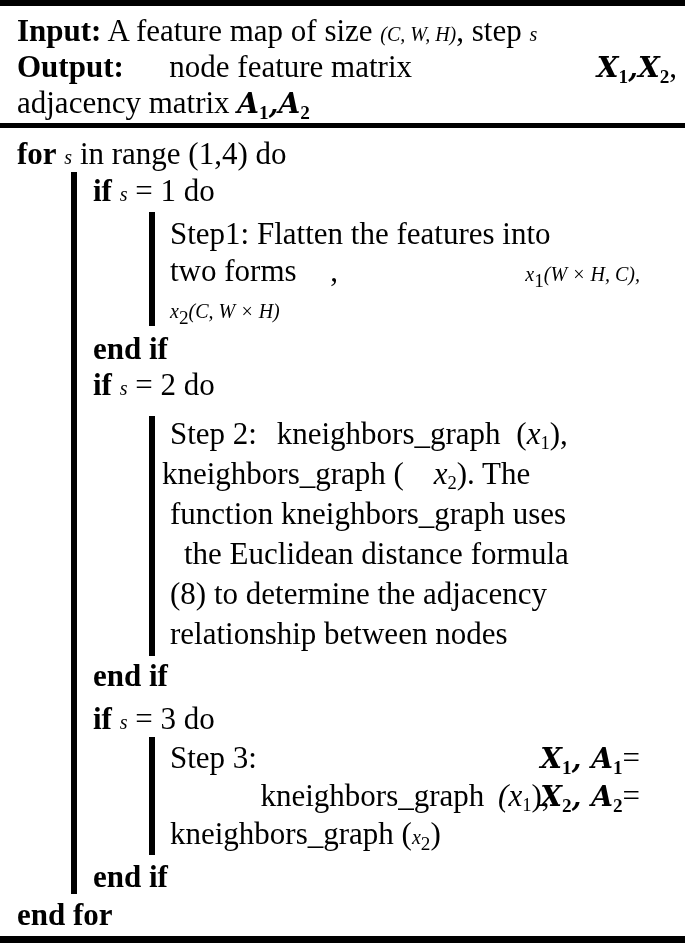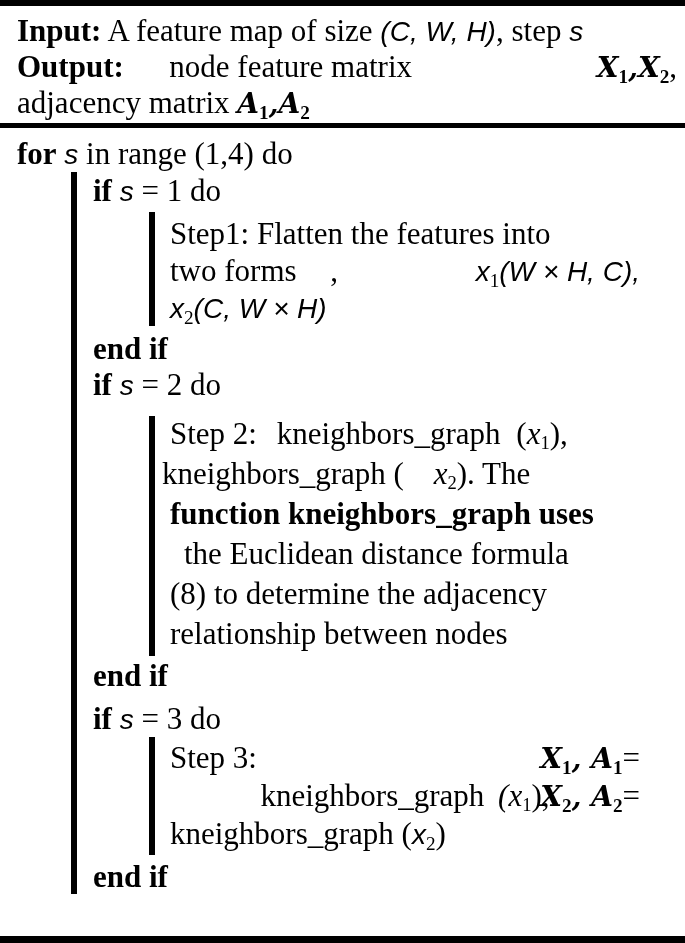--- a/index.html
+++ b/index.html
@@ -5,21 +5,21 @@
   html, body { margin: 0; padding: 0; background: #ffffff; }
   body { width: 685px; height: 943px; position: relative; overflow: hidden;
          font-family: "Liberation Serif", serif; color: #000; }
   .algo { position: absolute; left: 0; top: 0; width: 685px; height: 943px; }
   .rule { position: absolute; left: 0; width: 685px; background: #000; }
   .rule.top { top: 0; height: 6px; }
   .rule.mid { top: 123px; height: 5px; }
   .rule.bot { top: 936px; height: 7px; }
   .line { position: absolute; font-size: 31px; line-height: 38px; white-space: nowrap; }
   .b { font-weight: bold; }
-  .mi { font-family: Liberation Sans, sans-serif; font-style: italic; font-size: 28px; }
+  .mi { font-family: Liberation Serif, serif; font-style: italic; font-size: 20px; }
   .mb { font-family: "DejaVu Serif", serif; font-style: italic; font-weight: bold; font-size: 28px; }
   sub { font-size: 0.62em; vertical-align: -0.3em; line-height: 0; }
   .tsub { font-size: 0.6em; vertical-align: -0.25em; line-height: 0; font-style: normal; }
   .vbar { position: absolute; background: #000; width: 6px; }
   .gap { display: inline-block; }
 </style>
 </head>
 <body>
 
 <div class="algo">
@@ -84,21 +84,21 @@
   <div class="vbar" style="left:149px; top:416px; height:240px;"></div>
   <div class="line" style="left:170px; top:415px;">
     <span>Step 2:</span>
     <span class="gap" style="width:12px;"></span><span>kneighbors_graph</span>
     <span class="gap" style="width:8px;"></span>(<span style="font-style:italic;">x</span><span class="tsub">1</span><span>),</span>
   </div>
   <div class="line" style="left:162px; top:455px;">
     <span>kneighbors_graph (</span>
     <span class="gap" style="width:22px;"></span><span style="font-style:italic;">x</span><span class="tsub">2</span><span>). The</span>
   </div>
-  <div class="line" style="left:170px; top:495px;font-weight:bold;">function kneighbors_graph uses</div>
+  <div class="line" style="left:170px; top:495px;">function kneighbors_graph uses</div>
   <div class="line" style="left:184px; top:535px;">the Euclidean distance formula</div>
   <div class="line" style="left:170px; top:575px;">(8)  to determine the adjacency</div>
   <div class="line" style="left:170px; top:615px;">relationship between nodes</div>
   <div class="line b" style="left:93px; top:657px;">end if</div>
 
   <div class="line" style="left:93px; top:700px;">
     <span class="b">if</span>
     <span class="mi">s</span>
     <span>= 3 do</span>
   </div>
@@ -114,15 +114,16 @@
     <span class="gap" style="width:6px;"></span><span style="font-style:italic;">(x</span><span class="tsub">1</span><span>),</span>
     <span style="position:absolute; right:0; top:0;">
       <span class="mb">X</span><sub class="b">2</sub><span class="mb">, A</span><sub class="b">2</sub><span>=</span>
     </span>
   </div>
   <div class="line" style="left:170px; top:815px;">
     <span>kneighbors_graph (</span><span class="mi">x</span><sub>2</sub><span>)</span>
   </div>
   <div class="line b" style="left:93px; top:858px;">end if</div>
 
+  <div class="line b" style="left:17px; top:896px;">end for</div>
 
   <div class="rule bot"></div>
 </div>
 
 </body></html>

